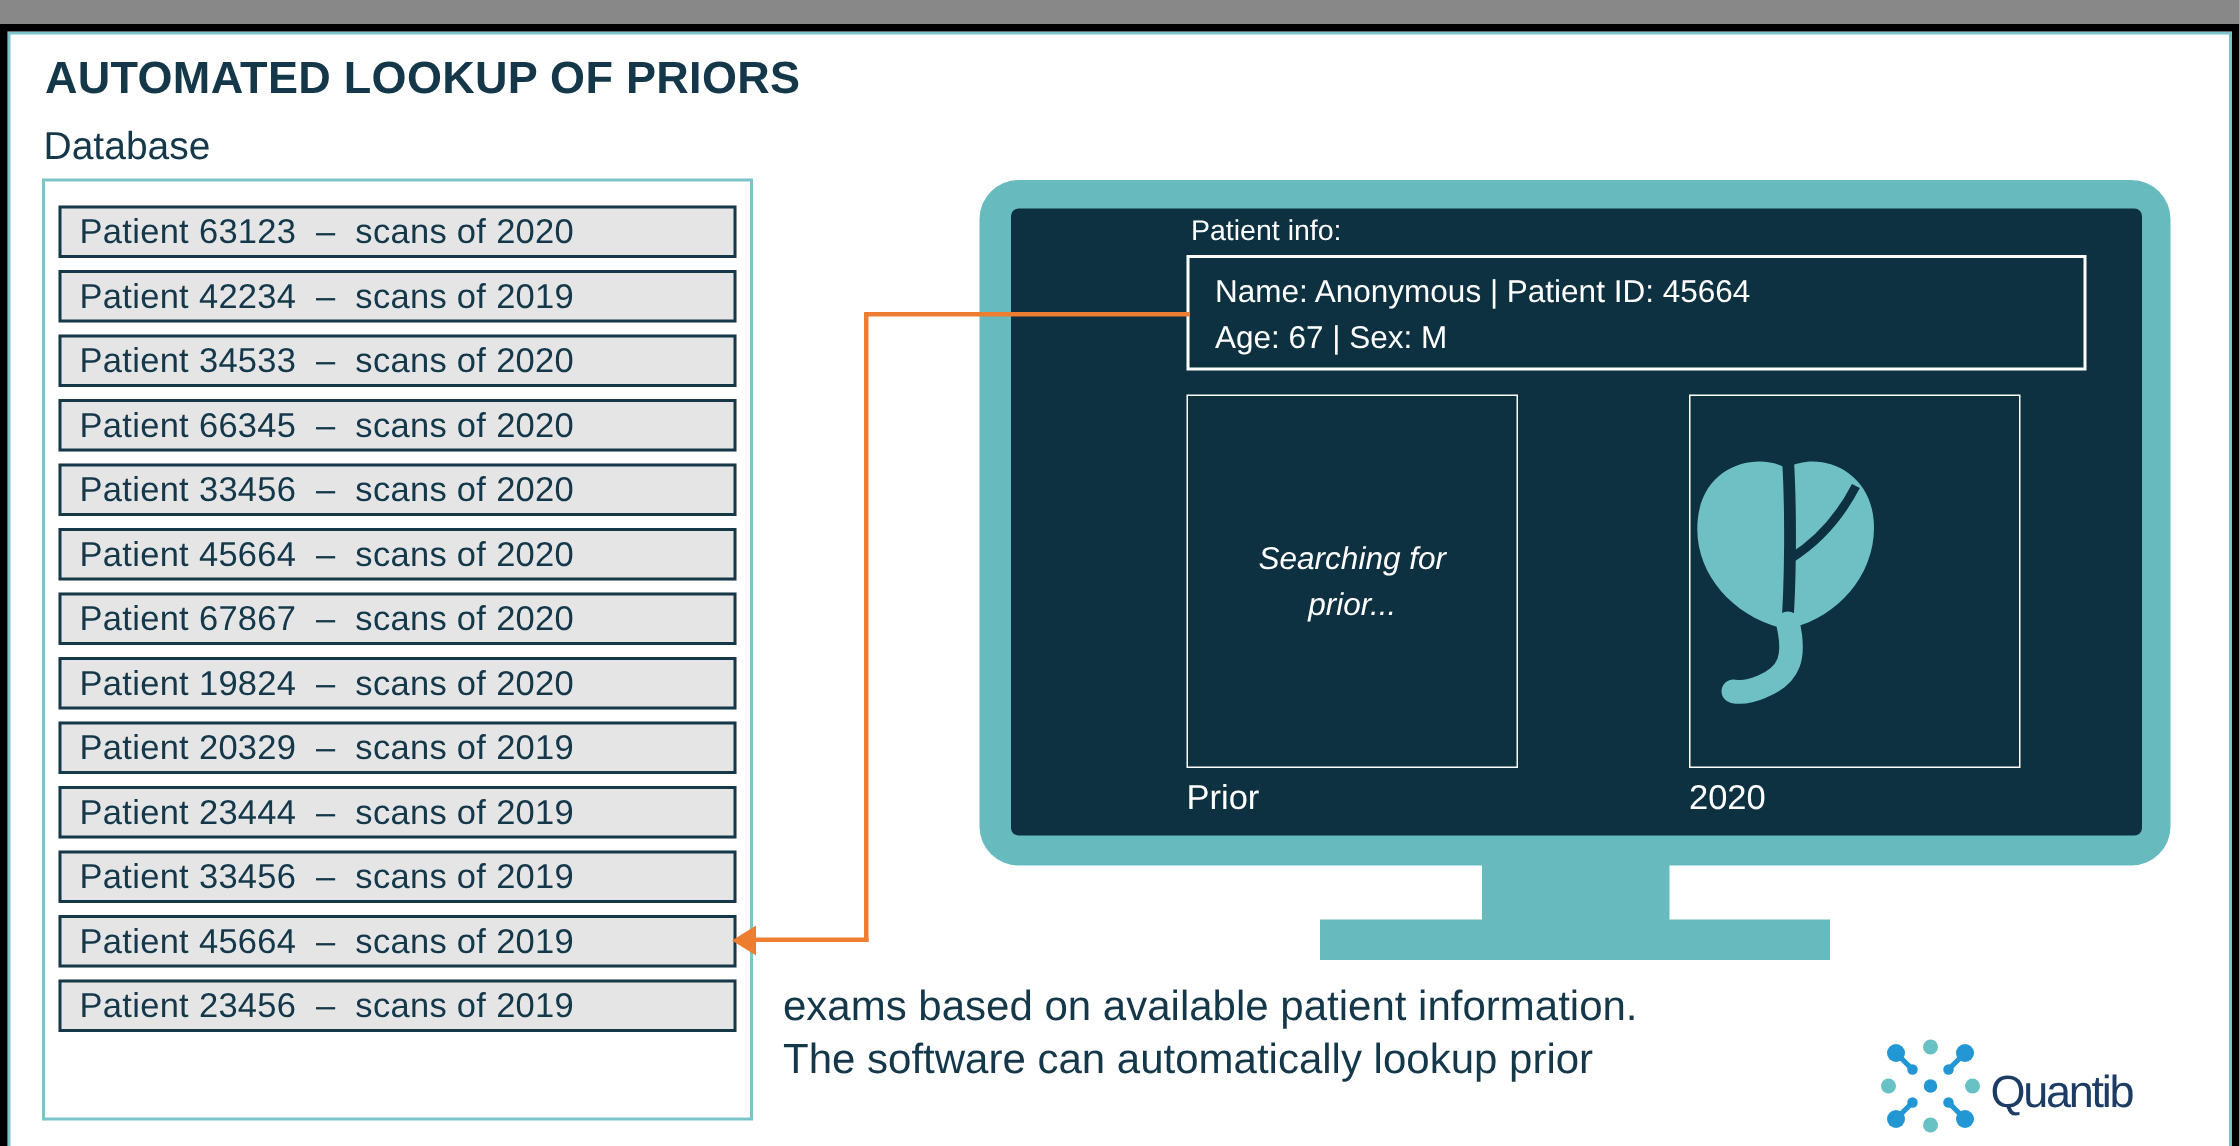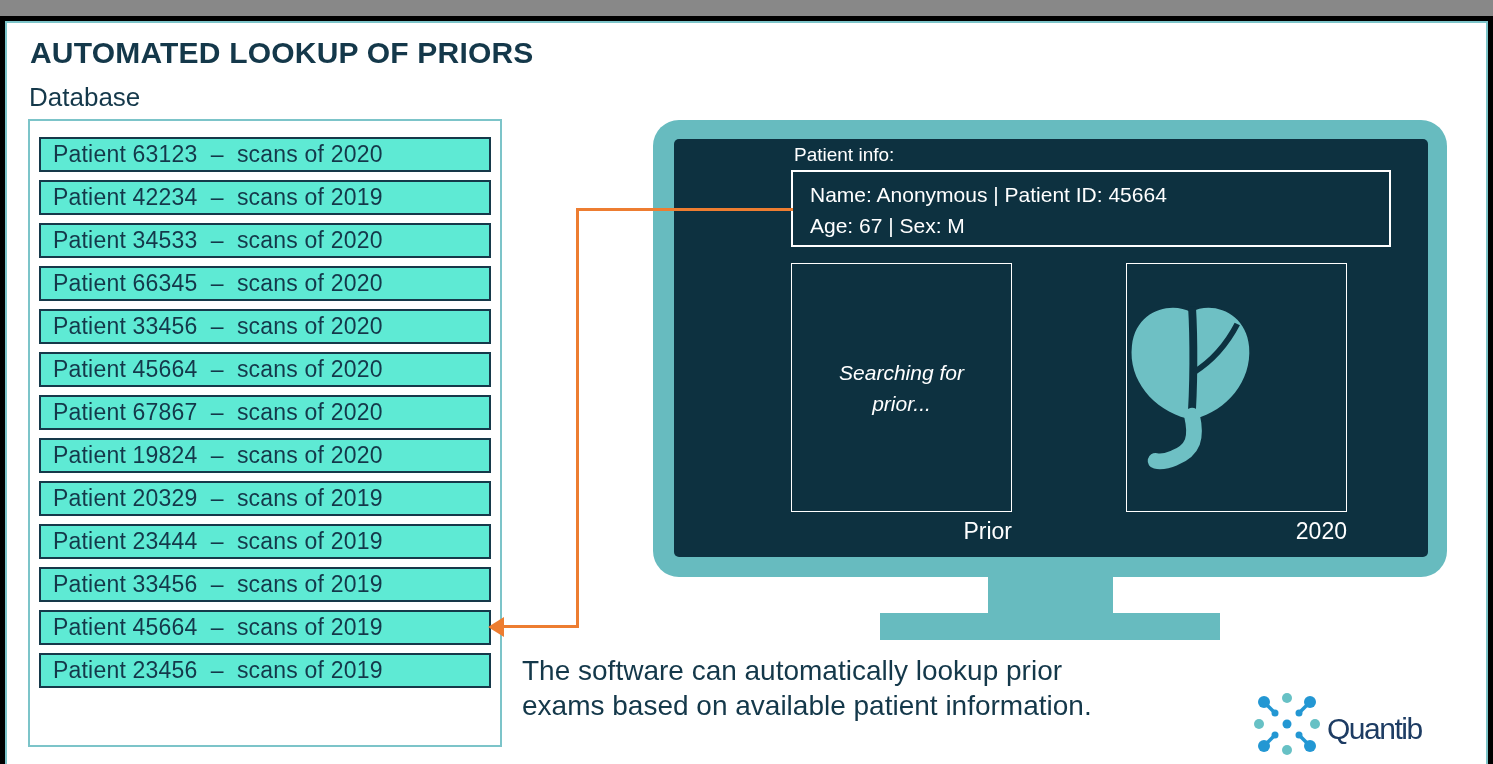--- a/index.html
+++ b/index.html
@@ -16,21 +16,21 @@
   .teal-frame{position:absolute;inset:5px;border:2px solid var(--slide-border-teal);pointer-events:none;z-index:39;}
 
   .title{position:absolute;left:30px;top:20px;font-size:30px;font-weight:800;
          letter-spacing:.2px;color:var(--ink);}
   .db-label{position:absolute;left:29px;top:66px;font-size:26px;color:var(--ink);}
 
   .db-container{position:absolute;left:28px;top:103px;width:474px;height:628px;
       border:2px solid var(--slide-border-teal);padding:16px 9px 0 9px;
       display:flex;flex-direction:column;gap:8px;}
   .db-row{height:35px;flex:0 0 35px;border:2px solid var(--row-border);
-      display:flex;align-items:center;padding-left:12px;background:#5eead4;}
+      display:flex;align-items:center;padding-left:12px;background:#e5e5e5;}
   .db-row span{font-size:23px;color:var(--ink);letter-spacing:.2px;white-space:pre;}
 
   .monitor{position:absolute;left:653px;top:104px;width:794px;height:457px;
       background:var(--monitor-teal);border-radius:26px;z-index:1;}
   .screen{position:absolute;left:21px;top:19px;width:754px;height:418px;
       background:var(--screen-navy);border-radius:5px;}
   .stand-neck{position:absolute;left:988px;top:560px;width:125px;height:38px;
       background:var(--monitor-teal);z-index:1;}
   .stand-base{position:absolute;left:880px;top:597px;width:340px;height:27px;
       background:var(--monitor-teal);z-index:1;}
@@ -39,21 +39,21 @@
   .pi-box{position:absolute;left:117px;top:31px;width:600px;height:77px;
       border:2px solid var(--white);padding:7px 0 0 17px;}
   .pi-box div{font-size:21px;color:var(--white);line-height:31px;white-space:pre;}
 
   .scan-box{position:absolute;top:124px;width:221px;height:249px;
       border:1.5px solid var(--white);display:flex;align-items:center;justify-content:flex-start;}
   .scan-box.prior{left:117px;}
   .scan-box.current{left:452px;}
   .searching{font-size:21px;font-style:italic;color:var(--white);text-align:center;
       line-height:31px;padding:0 26px;}
-  .scan-label{position:absolute;top:379px;width:221px;text-align:right;
+  .scan-label{position:absolute;top:379px;width:221px;text-align:left;
       font-size:23px;color:var(--white);}
   .scan-label.prior{left:117px;}
   .scan-label.current{left:452px;}
 
   .conn{position:absolute;background:var(--arrow-orange);z-index:5;}
   .conn.a{left:576px;top:192px;width:217px;height:3px;}
   .conn.b{left:576px;top:192px;width:3px;height:420px;}
   .conn.c{left:502px;top:609px;width:77px;height:3px;}
   .arrow-head{position:absolute;left:488px;top:601px;width:0;height:0;z-index:5;
       border-top:10px solid transparent;border-bottom:10px solid transparent;
@@ -159,22 +159,22 @@
   </div>
   <div class="stand-neck"></div>
   <div class="stand-base"></div>
 
   <div class="conn a"></div>
   <div class="conn b"></div>
   <div class="conn c"></div>
   <div class="arrow-head"></div>
 
   <div class="caption">
+    <div>exams based on available patient information.</div>
     <div>The software can automatically lookup prior</div>
-    <div>exams based on available patient information.</div>
   </div>
 
   <svg class="logo-mark" width="72" height="68" viewBox="0 0 72 68">
     <g stroke="var(--logo-blue)" stroke-width="3.5">
       <line x1="24" y1="23" x2="13" y2="12"></line>
       <line x1="48" y1="23" x2="59" y2="12"></line>
       <line x1="24" y1="45" x2="13" y2="56"></line>
       <line x1="48" y1="45" x2="59" y2="56"></line>
     </g>
     <g fill="var(--logo-blue)">

